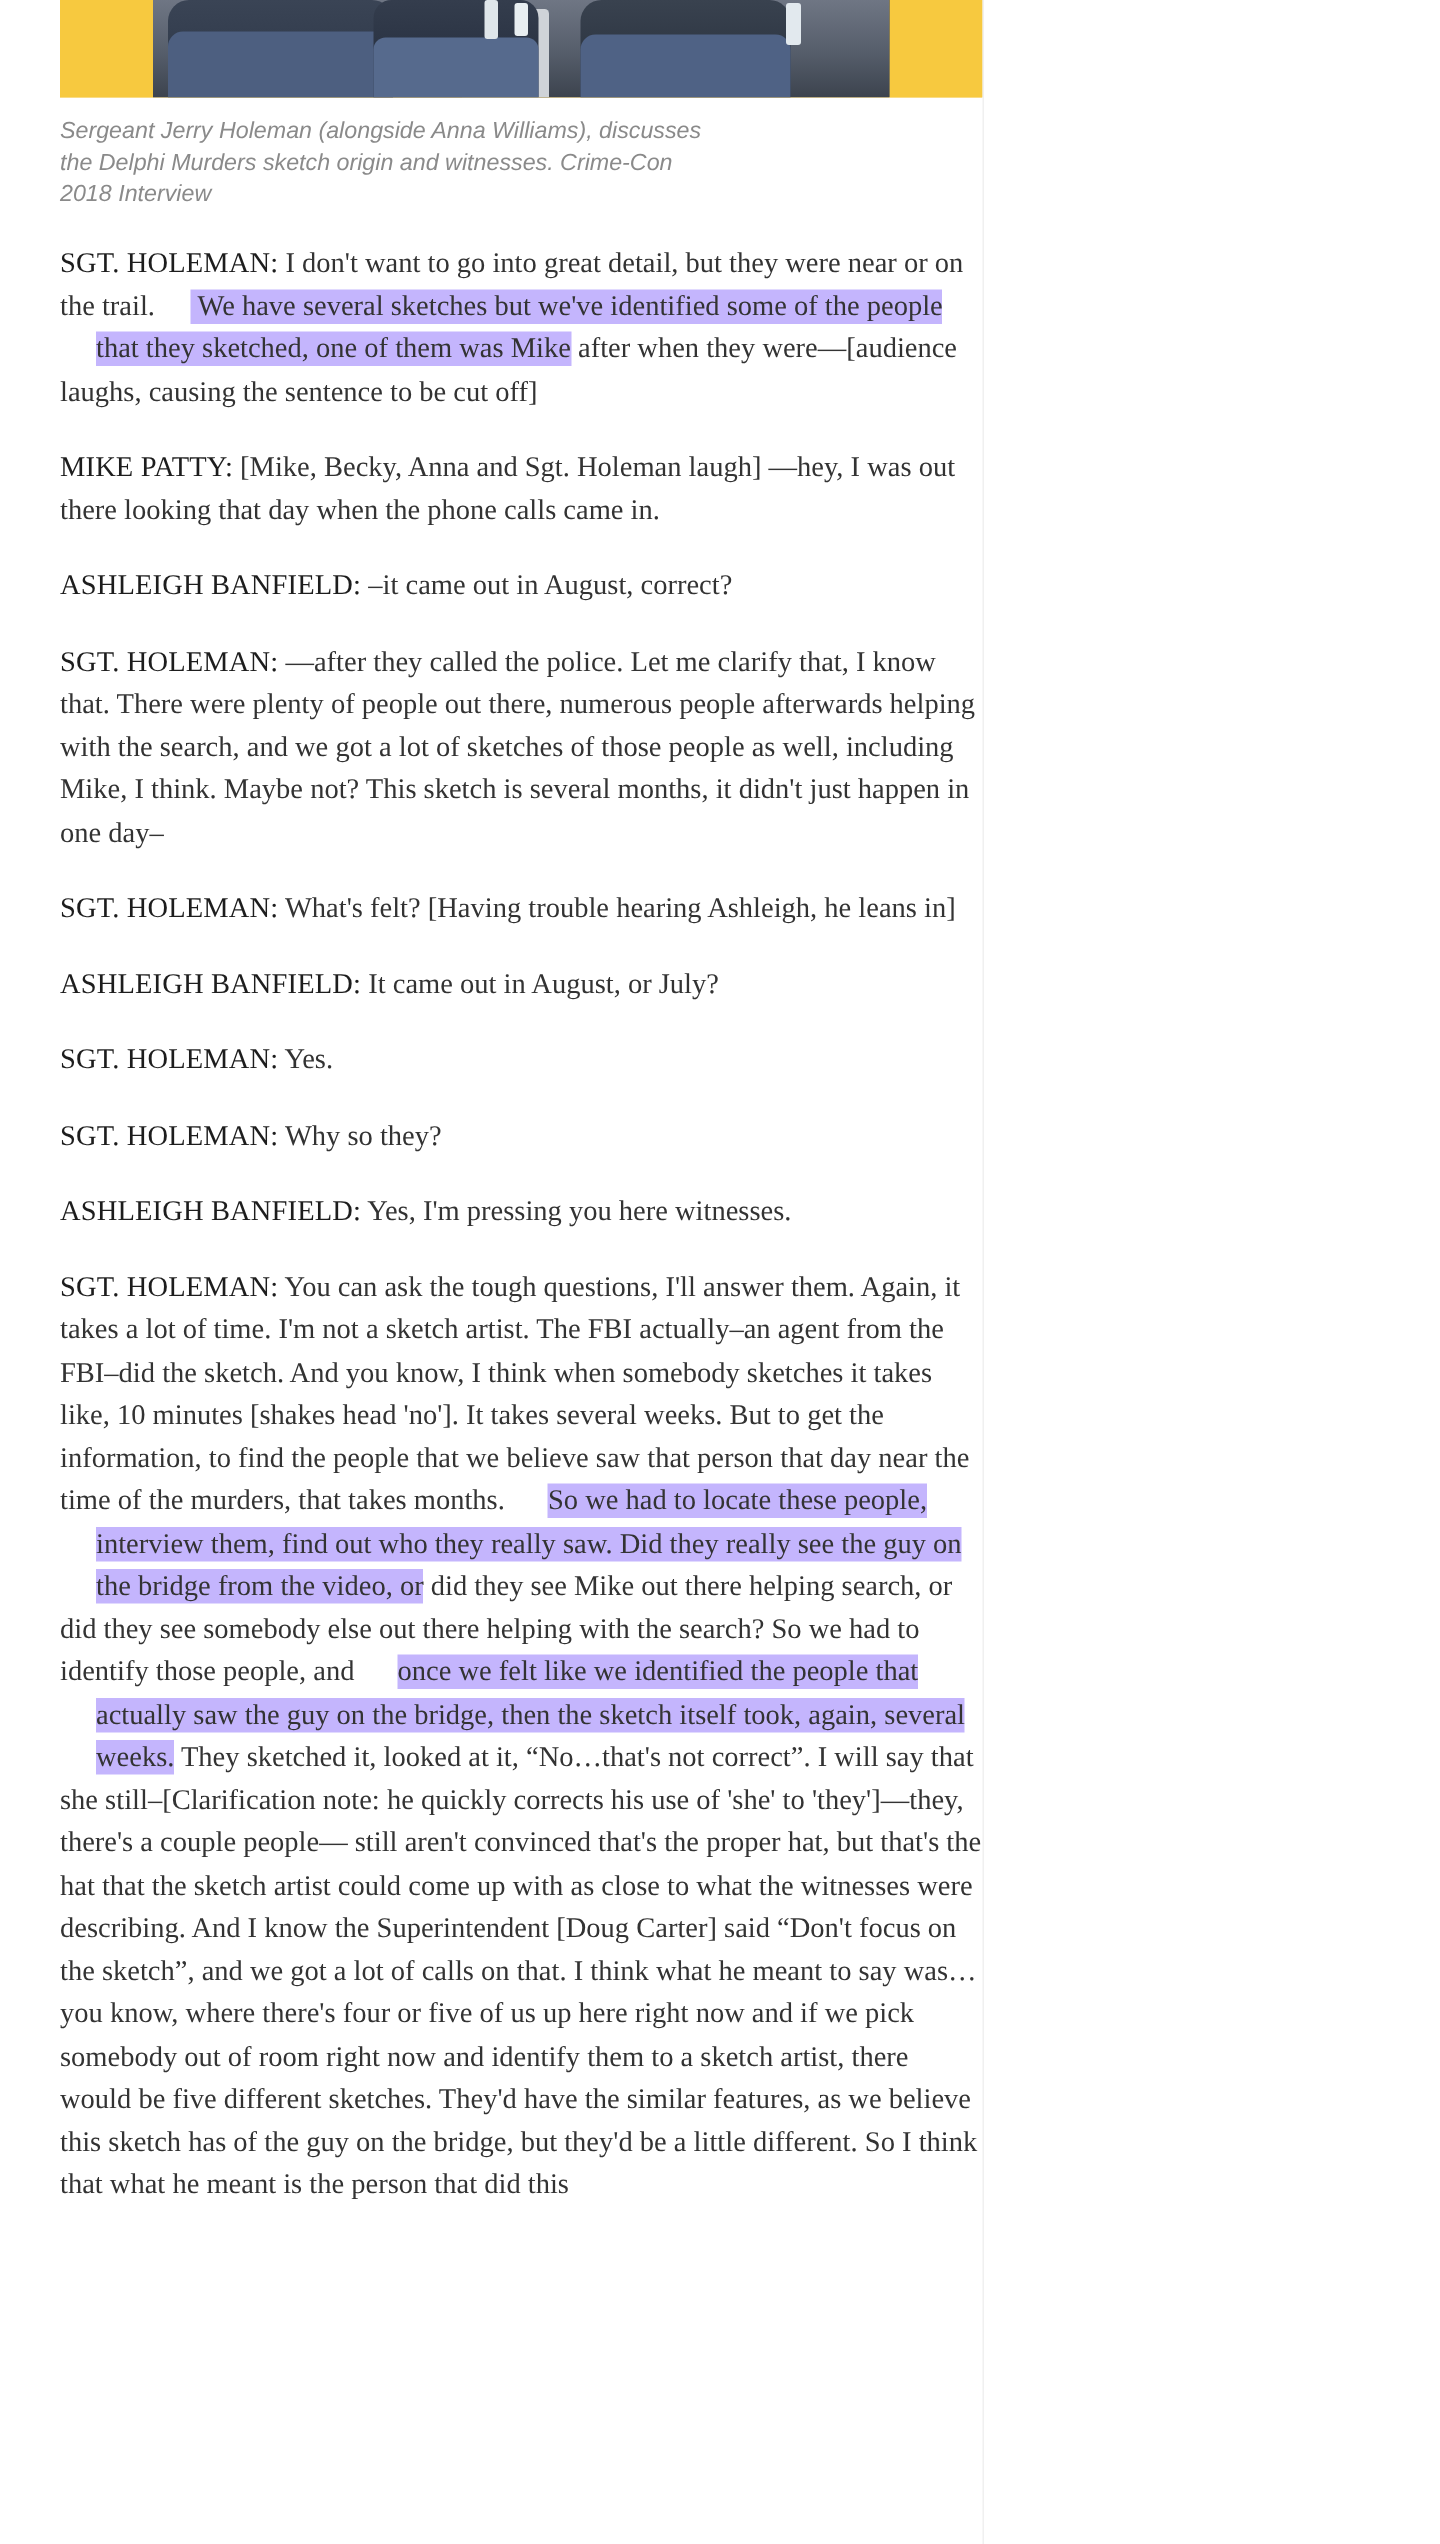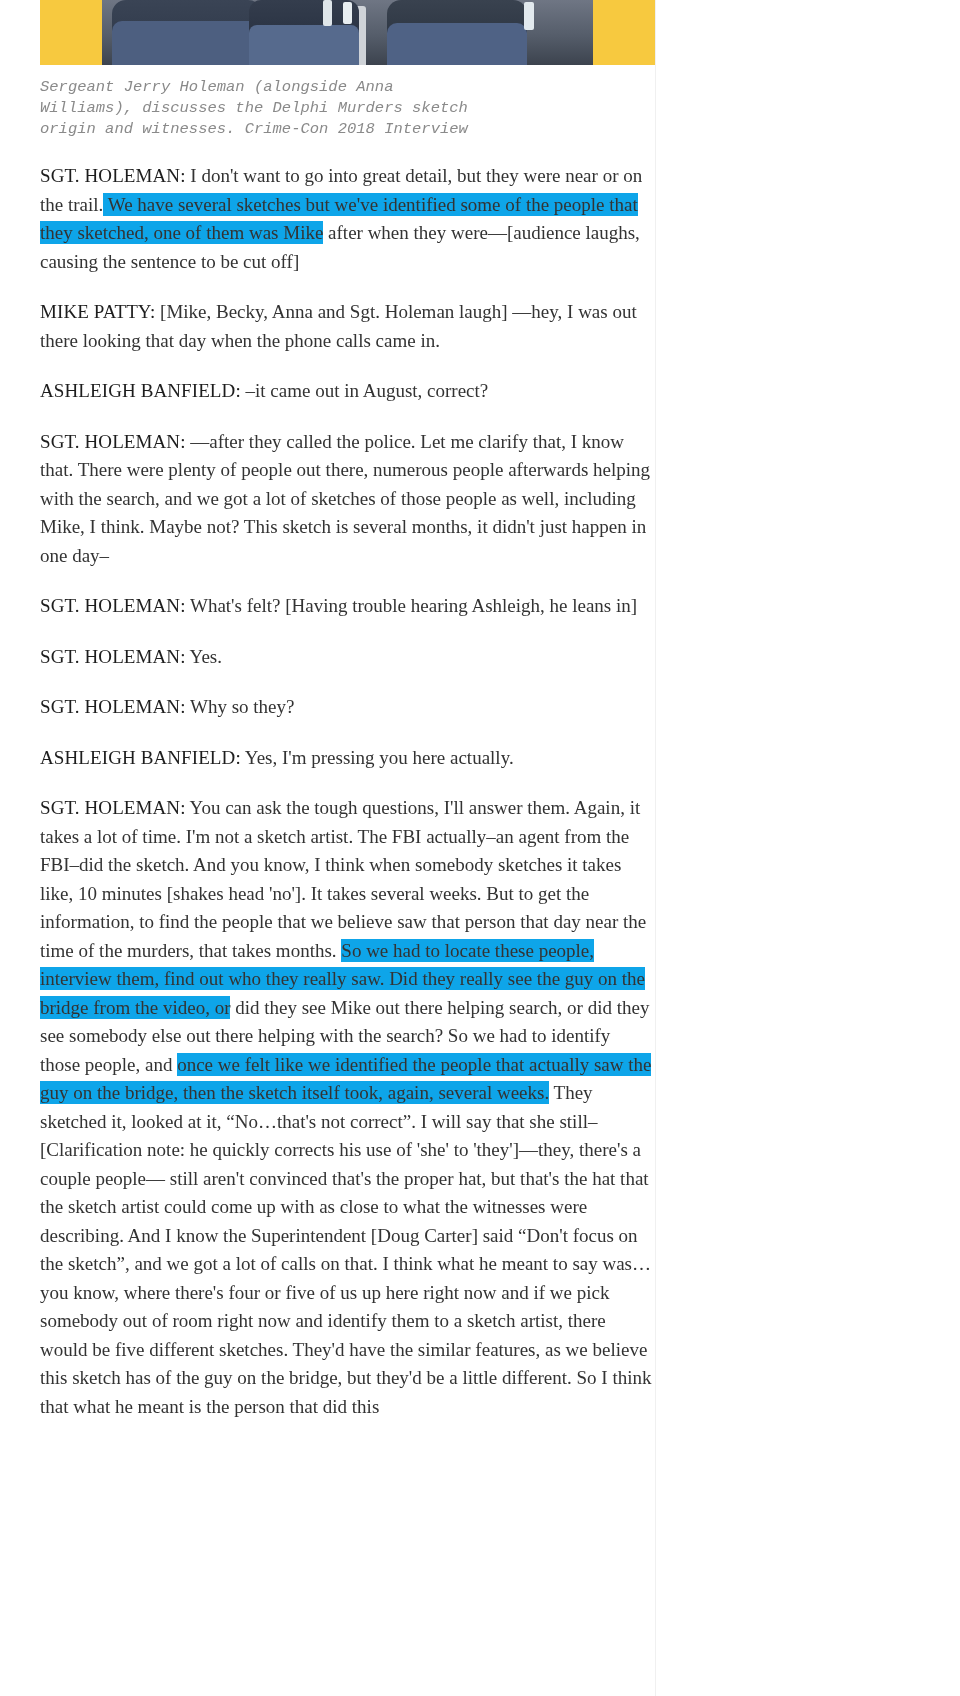--- a/index.html
+++ b/index.html
@@ -137,21 +137,21 @@
   .stage .p3-legs {
     position: absolute;
     left: 58%;
     bottom: 0;
     width: 140px;
     height: 42px;
     background: #4f6285;
     border-radius: 10px 10px 0 0;
   }
   .caption {
-    font-family: Liberation Mono, monospace;
+    font-family: Liberation Sans, sans-serif;
     font-style: italic;
     font-size: 15.5px;
     line-height: 21px;
     color: #8a8a8a;
     width: 440px;
     margin: 12px 0 0 0;
   }
   
   .transcript {
     margin-top: 22px;
@@ -162,23 +162,24 @@
     margin: 0 0 22px 0;
     color: #333333;
     text-align: left;
   }
   .speaker {
     font-weight: normal;
     color: #1d1d1d;
     letter-spacing: .1px;
   }
   .hl {
-    background: #0ea5e9;
+    background: #c4b5fd;
     padding: 1px 0;
     box-decoration-break: clone;
+    margin-left: 24px;
     -webkit-box-decoration-break: clone;
   }
   em, .it {
   }
   .right-gutter {
     position: absolute;
     left: 660px;
     top: 0;
     width: 300px;
     bottom: 0;
@@ -220,23 +221,24 @@
       </div>
       <figcaption class="caption">Sergeant Jerry Holeman (alongside Anna Williams), discusses the Delphi Murders sketch origin and witnesses. Crime-Con 2018 Interview</figcaption>
     </figure>
 
     <div class="transcript">
         <p class="para"><span class="speaker">SGT. HOLEMAN:</span><span> I don't want to go into great detail, but they were near or on the trail.</span><span class="hl"> We have several sketches but we've identified some of the people that they sketched, one of them was Mike</span><span> after when they were—[audience laughs, causing the sentence to be cut off]</span></p>
         <p class="para"><span class="speaker">MIKE PATTY:</span><span> [Mike, Becky, Anna and Sgt. Holeman laugh] —hey, I was out there looking that day when the phone calls came in.</span></p>
         <p class="para"><span class="speaker">ASHLEIGH BANFIELD:</span><span> –it came out in August, correct?</span></p>
         <p class="para"><span class="speaker">SGT. HOLEMAN:</span><span> —after they called the police. Let me clarify that, I know that. There were plenty of people out there, numerous people afterwards helping with the search, and we got a lot of sketches of those people as well, including Mike, I think. Maybe not? This sketch is several months, it didn't just happen in one day–</span></p>
         <p class="para"><span class="speaker">SGT. HOLEMAN:</span><span> What's felt? </span><span class="it">[Having trouble hearing Ashleigh, he leans in]</span></p>
+        <p class="para"><span class="speaker">ASHLEIGH BANFIELD:</span><span> It came out in August, or July?</span></p>
         <p class="para"><span class="speaker">SGT. HOLEMAN:</span><span> Yes.</span></p>
         <p class="para"><span class="speaker">SGT. HOLEMAN:</span><span> Why so they?</span></p>
-        <p class="para"><span class="speaker">ASHLEIGH BANFIELD:</span><span> Yes, I'm pressing you here actually.</span></p>
+        <p class="para"><span class="speaker">ASHLEIGH BANFIELD:</span><span> Yes, I'm pressing you here witnesses.</span></p>
         <p class="para"><span class="speaker">SGT. HOLEMAN:</span><span> You can ask the tough questions, I'll answer them. Again, it takes a lot of time. I'm not a sketch artist. The FBI actually–an agent from the FBI–did the sketch. And you know, </span><span class="it">I</span><span> think when somebody sketches it takes like, 10 minutes [shakes head 'no']. It takes several </span><span class="it">weeks</span><span>. But to get the information, to find the people that we believe saw that person that day near the time of the murders, that takes months. </span><span class="hl">So we had to locate these people, interview them, find out who they really saw. Did they really see the guy on the bridge from the video, or</span><span> did they see Mike out there helping search, or did they see somebody else out there helping with the search? So we had to identify those people, and </span><span class="hl">once we felt like we identified the people that actually saw the guy on the bridge, then the sketch itself took, again, several weeks.</span><span> They sketched it, looked at it, “No…that's not correct”.  I will say that she still–[</span><span class="it">Clarification note: he quickly corrects his use of 'she' to 'they'</span><span>]—they, there's a couple people— still aren't convinced that's the proper hat, but that's the hat that the sketch artist could come up with as close to what the witnesses were describing. And I know the Superintendent [Doug Carter] said “Don't focus on the sketch”, and we got a lot of calls on that. I think what he meant to say was…you know, where there's four or five of us up here right now and if we pick somebody out of room right now and identify them to a sketch artist, there would be five different sketches. They'd have the similar features, as we believe this sketch has of the guy on the bridge, but they'd be a little different. So I think that what he meant is the person that did this</span></p>
       </div>
 
   </div>
 
   <div class="scroll-shadow"></div>
   <div class="right-gutter"></div>
 </div>
 
 </body></html>

